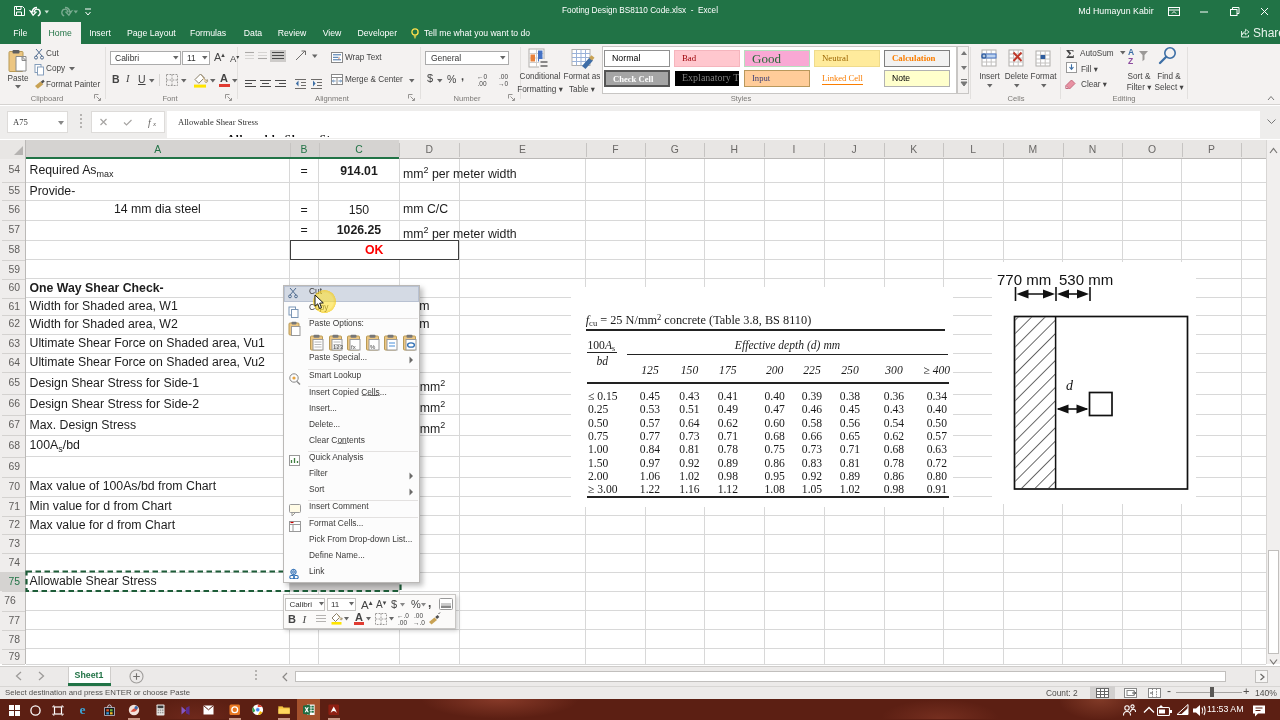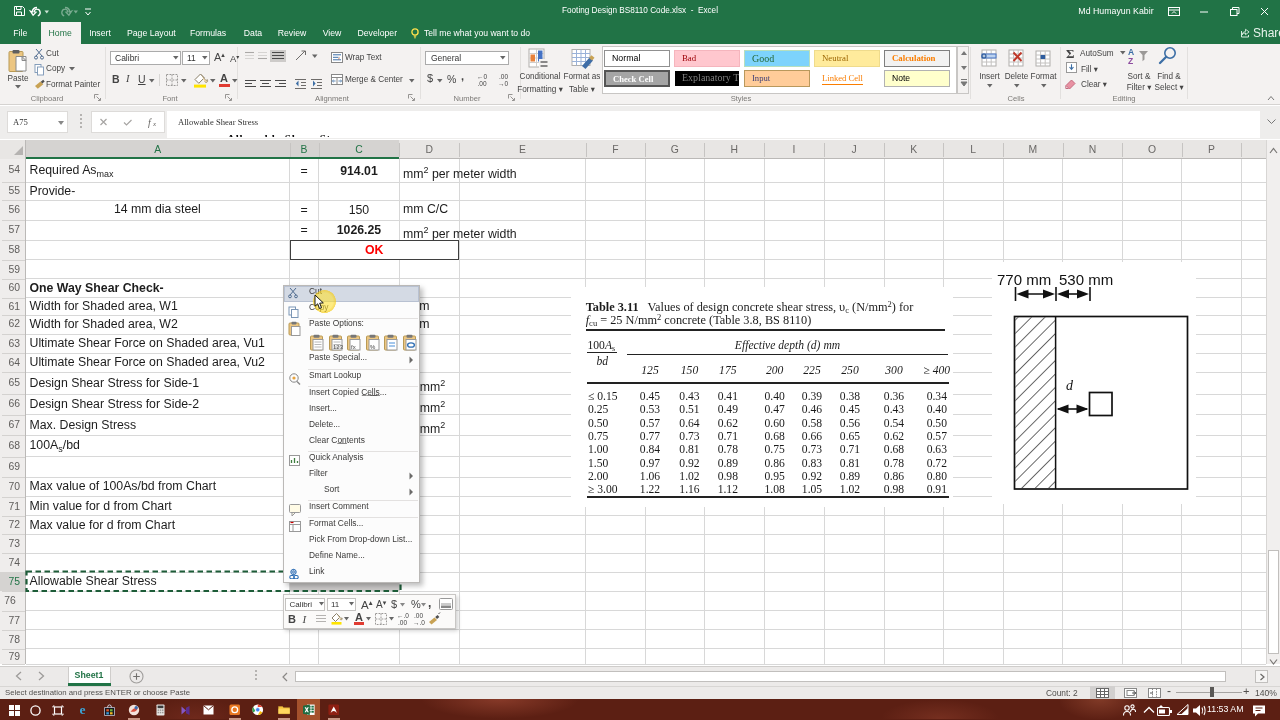--- a/index.html
+++ b/index.html
@@ -245,21 +245,21 @@
  <rect x="1" y="1.5" width="18" height="16" fill="#fff" stroke="#b0aeac"></rect>
  <path d="M1 5.5 h18 M1 9.5 h18 M1 13.5 h18 M5.5 1.5 v16 M10 1.5 v16 M14.5 1.5 v16" stroke="#9ab2d8"></path>
  <path d="M11 18 l7.5 -8.5 l3.5 3 -7.5 8.5 z" fill="#3f6ea8"></path>
       <path d="M18 10 l2.5 -2.8 l3 2.6 -2.3 2.8" fill="#c8a254"></path>
 </svg>
 <div class="ab ct ui" style="left:547px;top:71px;width:70px;height:10px;">Format as</div>
 <div class="ab ct ui" style="left:547px;top:84px;width:70px;height:10px;">Table&nbsp;▾</div>
 <div class="ab" style="left:602px;top:46px;width:355px;height:48px;background:#fff;border:1px solid #c8c6c4;"></div>
 <div class="ab" style="left:604px;top:50px;width:66px;height:17px;background:#fff;color:#000;border:1.5px solid #909090;font-size:8.8px;font-style:normal;font-weight:normal;padding-left:7px;line-height:15px;white-space:nowrap;overflow:hidden;">Normal</div>
 <div class="ab" style="left:674px;top:50px;width:66px;height:17px;background:#ffc7ce;color:#9c0006;border:1px solid #f5b5bd;font-family:'Liberation Serif',serif;font-size:8.8px;font-style:normal;font-weight:normal;padding-left:7px;line-height:15px;white-space:nowrap;overflow:hidden;">Bad</div>
-<div class="ab" style="left:744px;top:50px;width:66px;height:17px;background:#7dd3fc;color:#276937;border:1px solid #b6dfbe;font-family:'Liberation Serif',serif;font-size:10px;font-style:normal;font-weight:normal;padding-left:7px;line-height:15px;white-space:nowrap;overflow:hidden;">Good</div>
+<div class="ab" style="left:744px;top:50px;width:66px;height:17px;background:#f9a8d4;color:#276937;border:1px solid #b6dfbe;font-family:'Liberation Serif',serif;font-size:13px;font-style:normal;font-weight:normal;padding-left:7px;line-height:15px;white-space:nowrap;overflow:hidden;">Good</div>
 <div class="ab" style="left:814px;top:50px;width:66px;height:17px;background:#ffeb9c;color:#9c6500;border:1px solid #efdb8c;font-family:'Liberation Serif',serif;font-size:8.8px;font-style:normal;font-weight:normal;padding-left:7px;line-height:15px;white-space:nowrap;overflow:hidden;">Neutral</div>
 <div class="ab" style="left:884px;top:50px;width:66px;height:17px;background:#f2f2f2;color:#fa7d00;border:1px solid #7f7f7f;font-family:'Liberation Serif',serif;font-size:8.8px;font-style:normal;font-weight:bold;padding-left:7px;line-height:15px;white-space:nowrap;overflow:hidden;">Calculation</div>
 <div class="ab" style="left:604px;top:70px;width:66px;height:17px;background:#a5a5a5;color:#ffffff;border:2px solid #555;font-family:'Liberation Serif',serif;font-size:8.6px;font-style:normal;font-weight:bold;padding-left:7px;line-height:14px;white-space:nowrap;overflow:hidden;">Check Cell</div>
 <div class="ab" style="left:674px;top:70px;width:66px;height:17px;background:#000000;color:#7f7f7f;border:1px solid #fff;font-family:'Liberation Serif',serif;font-size:10px;font-weight:normal;padding-left:7px;line-height:14px;white-space:nowrap;overflow:hidden;">Explanatory T...</div>
 <div class="ab" style="left:744px;top:70px;width:66px;height:17px;background:#ffcc99;color:#3f3f76;border:1px solid #b9985c;font-family:'Liberation Serif',serif;font-size:8.6px;font-style:normal;font-weight:normal;padding-left:7px;line-height:14px;white-space:nowrap;overflow:hidden;">Input</div>
 <div class="ab" style="left:814px;top:70px;width:66px;height:17px;background:#fff;color:#fa7d00;border:1px solid #fff;font-family:'Liberation Serif',serif;font-size:8.6px;font-style:normal;font-weight:normal;padding-left:7px;line-height:14px;white-space:nowrap;overflow:hidden;"><span style="border-bottom:1.5px solid #fa7d00;padding-bottom:1px;">Linked Cell</span></div>
 <div class="ab" style="left:884px;top:70px;width:66px;height:17px;background:#ffffcc;color:#000;border:1px solid #b2b2b2;font-size:8.6px;font-style:normal;font-weight:normal;padding-left:7px;line-height:14px;white-space:nowrap;overflow:hidden;">Note</div>
 
 <div class="ab" style="left:957px;top:46px;width:12px;height:48px;background:#f4f2f1;border:1px solid #c8c6c4;"></div>
 <svg class="ab" style="left:959.5px;top:50px;" width="8" height="40" viewBox="0 0 8 40">
@@ -525,21 +525,20 @@
 <div class="ab" style="left:29.5px;top:435.3px;height:21.19999999999999px;line-height:21.19999999999999px;font-size:12.3px;color:#1d1d1d;white-space:nowrap;">100A<span style="font-size:9px;vertical-align:-3px;">s</span>/bd</div>
 <div class="ab" style="left:29.5px;top:477px;height:19.5px;line-height:19.5px;font-size:12.3px;color:#1d1d1d;white-space:nowrap;">Max value of 100As/bd from Chart</div>
 <div class="ab" style="left:29.5px;top:496.5px;height:19.0px;line-height:19.0px;font-size:12.3px;color:#1d1d1d;white-space:nowrap;">Min value for d from Chart</div>
 <div class="ab" style="left:29.5px;top:515.5px;height:18.5px;line-height:18.5px;font-size:12.3px;color:#1d1d1d;white-space:nowrap;">Max value for d from Chart</div>
 <div class="ab" style="left:29.5px;top:572px;height:19.299999999999955px;line-height:19.299999999999955px;font-size:12.3px;color:#1d1d1d;white-space:nowrap;">Allowable Shear Stress</div>
 <div class="ab" style="left:290px;top:572.5px;width:109.3px;height:18.3px;background:#cac8c7;"></div>
 <svg class="ab" style="left:24px;top:569px;" width="379" height="25" viewBox="0 0 379 25">
 <rect x="2.5" y="2.5" width="374" height="19.5" fill="none" stroke="#1d5c38" stroke-width="2.2" stroke-dasharray="5.5 3.5"></rect>
 </svg>
 <div class="ab" style="left:571px;top:287px;width:382px;height:220px;background:#fff;font-family:'Liberation Serif',serif;color:#1b1b1b;"></div>
-<div class="ab" style="left:585.7px;top:298.5px;font-size:12.3px;white-space:nowrap;font-family:'Liberation Serif',serif;color:#1b1b1b;"><b>Table 3.11</b>&nbsp;&nbsp; Values of design concrete shear stress, υ<span style="font-size:8.5px;vertical-align:-2px;">c</span> (N/mm<span style="font-size:8.5px;vertical-align:4px;">2</span>) for</div>
 <div class="ab" style="left:585.7px;top:312px;font-size:12.3px;white-space:nowrap;font-family:'Liberation Serif',serif;color:#1b1b1b;"><i>f</i><span style="font-size:8.5px;vertical-align:-2px;">cu</span> = 25 N/mm<span style="font-size:8.5px;vertical-align:4px;">2</span> concrete (Table 3.8, BS 8110)</div>
 <div class="ab" style="left:585.7px;top:328.8px;width:359.3px;height:1.8px;background:#222;"></div>
 <div class="ab" style="left:587.5px;top:338.5px;font-size:11.6px;font-family:'Liberation Serif',serif;color:#1b1b1b;">100<i>A</i><span style="font-size:8px;vertical-align:-2px;">s</span></div>
 <div class="ab" style="left:586.5px;top:352.3px;width:30px;height:1px;background:#222;"></div>
 <div class="ab" style="left:596.5px;top:355px;font-size:11.6px;font-style:italic;font-family:'Liberation Serif',serif;color:#1b1b1b;">bd</div>
 <div class="ab ct" style="left:627px;top:338.5px;width:321px;height:13px;font-size:11.6px;font-style:italic;font-family:'Liberation Serif',serif;color:#1b1b1b;">Effective depth (d) mm</div>
 <div class="ab" style="left:627px;top:354.2px;width:321px;height:1.2px;background:#222;"></div>
 <div class="ab ct" style="left:625px;top:364px;width:50px;height:13px;font-size:11.6px;font-style:italic;font-family:'Liberation Serif',serif;color:#1b1b1b;">125</div>
 <div class="ab ct" style="left:664.5px;top:364px;width:50px;height:13px;font-size:11.6px;font-style:italic;font-family:'Liberation Serif',serif;color:#1b1b1b;">150</div>
 <div class="ab ct" style="left:702.8px;top:364px;width:50px;height:13px;font-size:11.6px;font-style:italic;font-family:'Liberation Serif',serif;color:#1b1b1b;">175</div>
@@ -671,21 +670,21 @@
 <div class="ab lt" style="left:284px;top:386.5px;width:134.5px;height:16px;font-size:8.4px;color:#3b3a39;"><span style="margin-left:25px;white-space:nowrap;">Insert Copied C̲e̲l̲l̲s̲...</span></div>
 <div class="ab lt" style="left:284px;top:402.6px;width:134.5px;height:16px;font-size:8.4px;color:#3b3a39;"><span style="margin-left:25px;white-space:nowrap;">Insert...</span></div>
 <div class="ab lt" style="left:284px;top:418.7px;width:134.5px;height:16px;font-size:8.4px;color:#3b3a39;"><span style="margin-left:25px;white-space:nowrap;">Delete...</span></div>
 <div class="ab lt" style="left:284px;top:434.8px;width:134.5px;height:16px;font-size:8.4px;color:#3b3a39;"><span style="margin-left:25px;white-space:nowrap;">Clear Co̲n̲tents</span></div>
 <div class="ab" style="left:308px;top:451.3px;width:110px;height:1px;background:#e3e1e0;"></div>
 <div class="ab lt" style="left:284px;top:451.8px;width:134.5px;height:16px;font-size:8.4px;color:#3b3a39;"><span style="margin-left:25px;white-space:nowrap;">Quick Analysis</span></div>
 <div class="ab lt" style="left:284px;top:467.9px;width:134.5px;height:16px;font-size:8.4px;color:#3b3a39;"><span style="margin-left:25px;white-space:nowrap;">Filter</span></div>
 <svg class="ab" style="left:409px;top:472px;" width="5" height="8">
       <path d="M0.5 0.5 L4 4 L0.5 7.5 z" fill="#6b6a69"></path>
     </svg>
-<div class="ab lt" style="left:284px;top:484.0px;width:134.5px;height:16px;font-size:8.4px;color:#3b3a39;"><span style="margin-left:40px;white-space:nowrap;">Sort</span></div>
+<div class="ab lt" style="left:284px;top:484.0px;width:134.5px;height:16px;font-size:8.4px;color:#3b3a39;"><span style="margin-left:25px;white-space:nowrap;">Sort</span></div>
 <svg class="ab" style="left:409px;top:488px;" width="5" height="8">
       <path d="M0.5 0.5 L4 4 L0.5 7.5 z" fill="#6b6a69"></path>
     </svg>
 <div class="ab" style="left:308px;top:500.4px;width:110px;height:1px;background:#e3e1e0;"></div>
 <div class="ab lt" style="left:284px;top:500.9px;width:134.5px;height:16px;font-size:8.4px;color:#3b3a39;"><span style="margin-left:25px;white-space:nowrap;">Insert Comment</span></div>
 <div class="ab" style="left:308px;top:517.3px;width:110px;height:1px;background:#e3e1e0;"></div>
 <div class="ab lt" style="left:284px;top:517.8px;width:134.5px;height:16px;font-size:8.4px;color:#3b3a39;"><span style="margin-left:25px;white-space:nowrap;">Format Cells...</span></div>
 <div class="ab lt" style="left:284px;top:533.9px;width:134.5px;height:16px;font-size:8.4px;color:#3b3a39;"><span style="margin-left:25px;white-space:nowrap;margin-top:40px;">Pick From Drop-down List...</span></div>
 <div class="ab lt" style="left:284px;top:550.0px;width:134.5px;height:16px;font-size:8.4px;color:#3b3a39;"><span style="margin-left:25px;white-space:nowrap;">Define Name...</span></div>
 <div class="ab lt" style="left:284px;top:566.1px;width:134.5px;height:16px;font-size:8.4px;color:#3b3a39;"><span style="margin-left:25px;white-space:nowrap;">Link</span></div>

